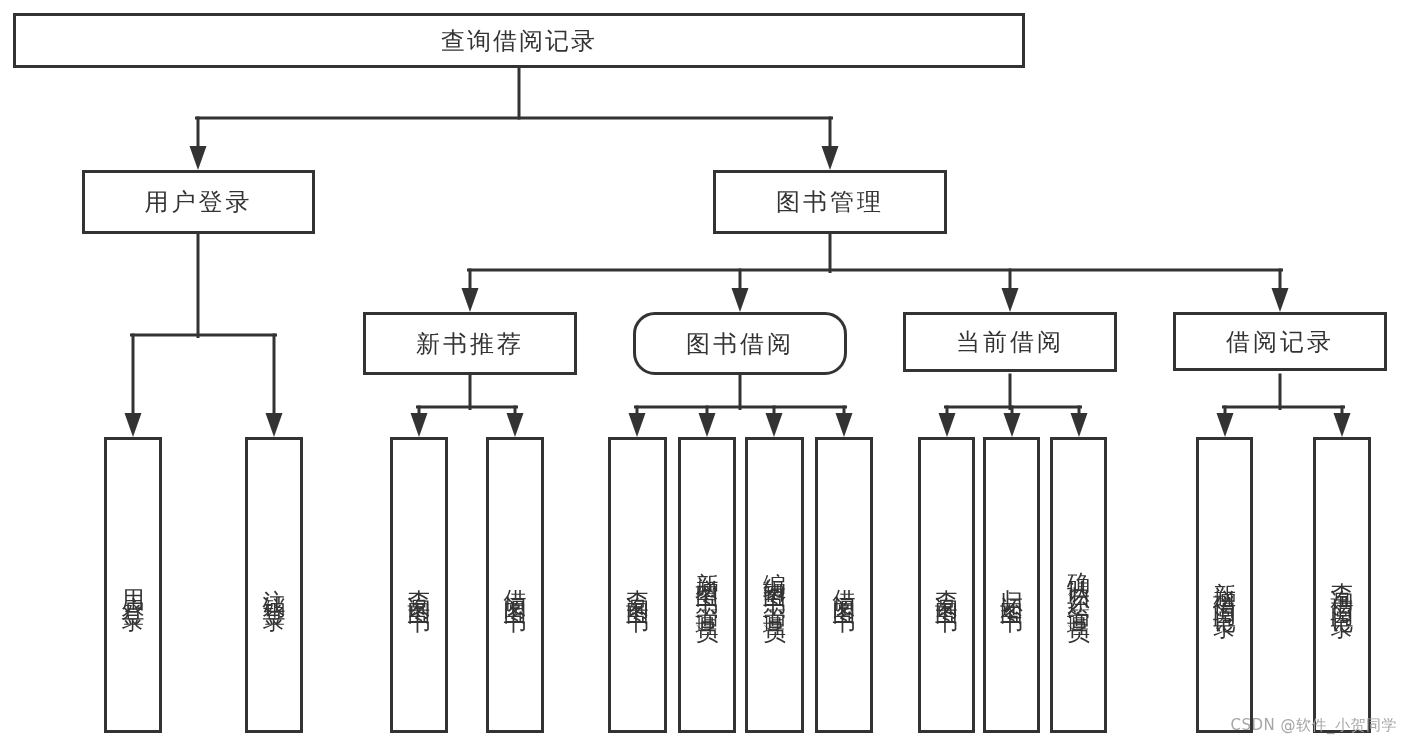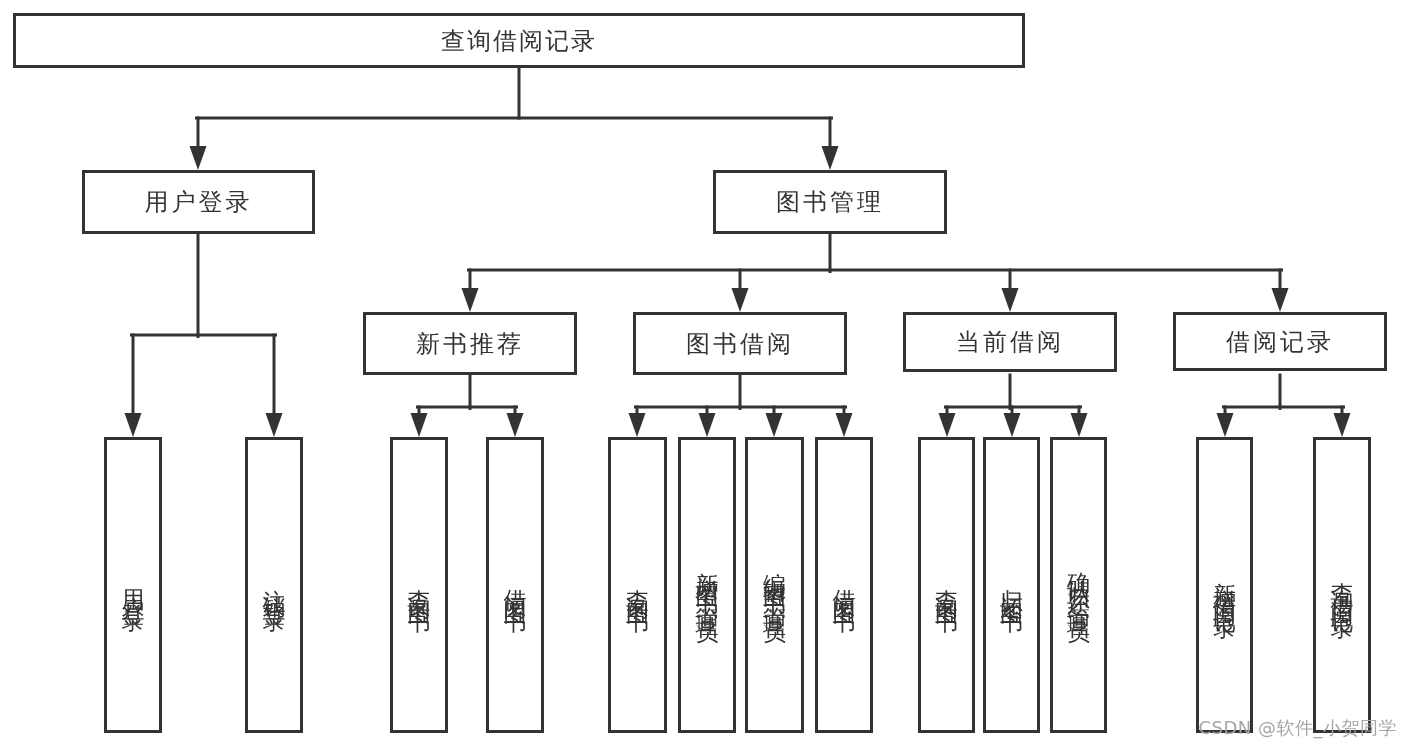--- a/index.html
+++ b/index.html
@@ -39,21 +39,21 @@
     text-orientation: mixed;
     font-size: 23px;
     letter-spacing: 7px;
     line-height: 1;
     color: #333333;
   }
   .watermark {
     position: absolute;
     right: 8px;
     top: 716px;
-    font-size: 18px;
+    font-size: 15px;
     letter-spacing: 0.5px;
     color: #a6a6a6;
     white-space: nowrap;
   }
 </style>
 </head>
 <body>
 
 <div id="stage">
 
@@ -130,21 +130,21 @@
   <div class="box" style="left:82px; top:170px; width:233px; height:64px;">
     <span class="h-label">用户登录</span>
   </div>
   <div class="box" style="left:713px; top:170px; width:234px; height:64px;">
     <span class="h-label">图书管理</span>
   </div>
 
   <div class="box" style="left:363px; top:312px; width:214px; height:63px;">
     <span class="h-label">新书推荐</span>
   </div>
-  <div class="box" style="left:633px; top:312px; width:214px; height:63px;">
+  <div class="box" style="left:633px; top:312px; width:214px; height:63px;border-radius:22px;">
     <span class="h-label">图书借阅</span>
   </div>
   <div class="box" style="left:903px; top:312px; width:214px; height:60px;">
     <span class="h-label">当前借阅</span>
   </div>
   <div class="box" style="left:1173px; top:312px; width:214px; height:59px;">
     <span class="h-label">借阅记录</span>
   </div>
 
   <div class="box" style="left:104px; top:437px; width:58px; height:296px;">

